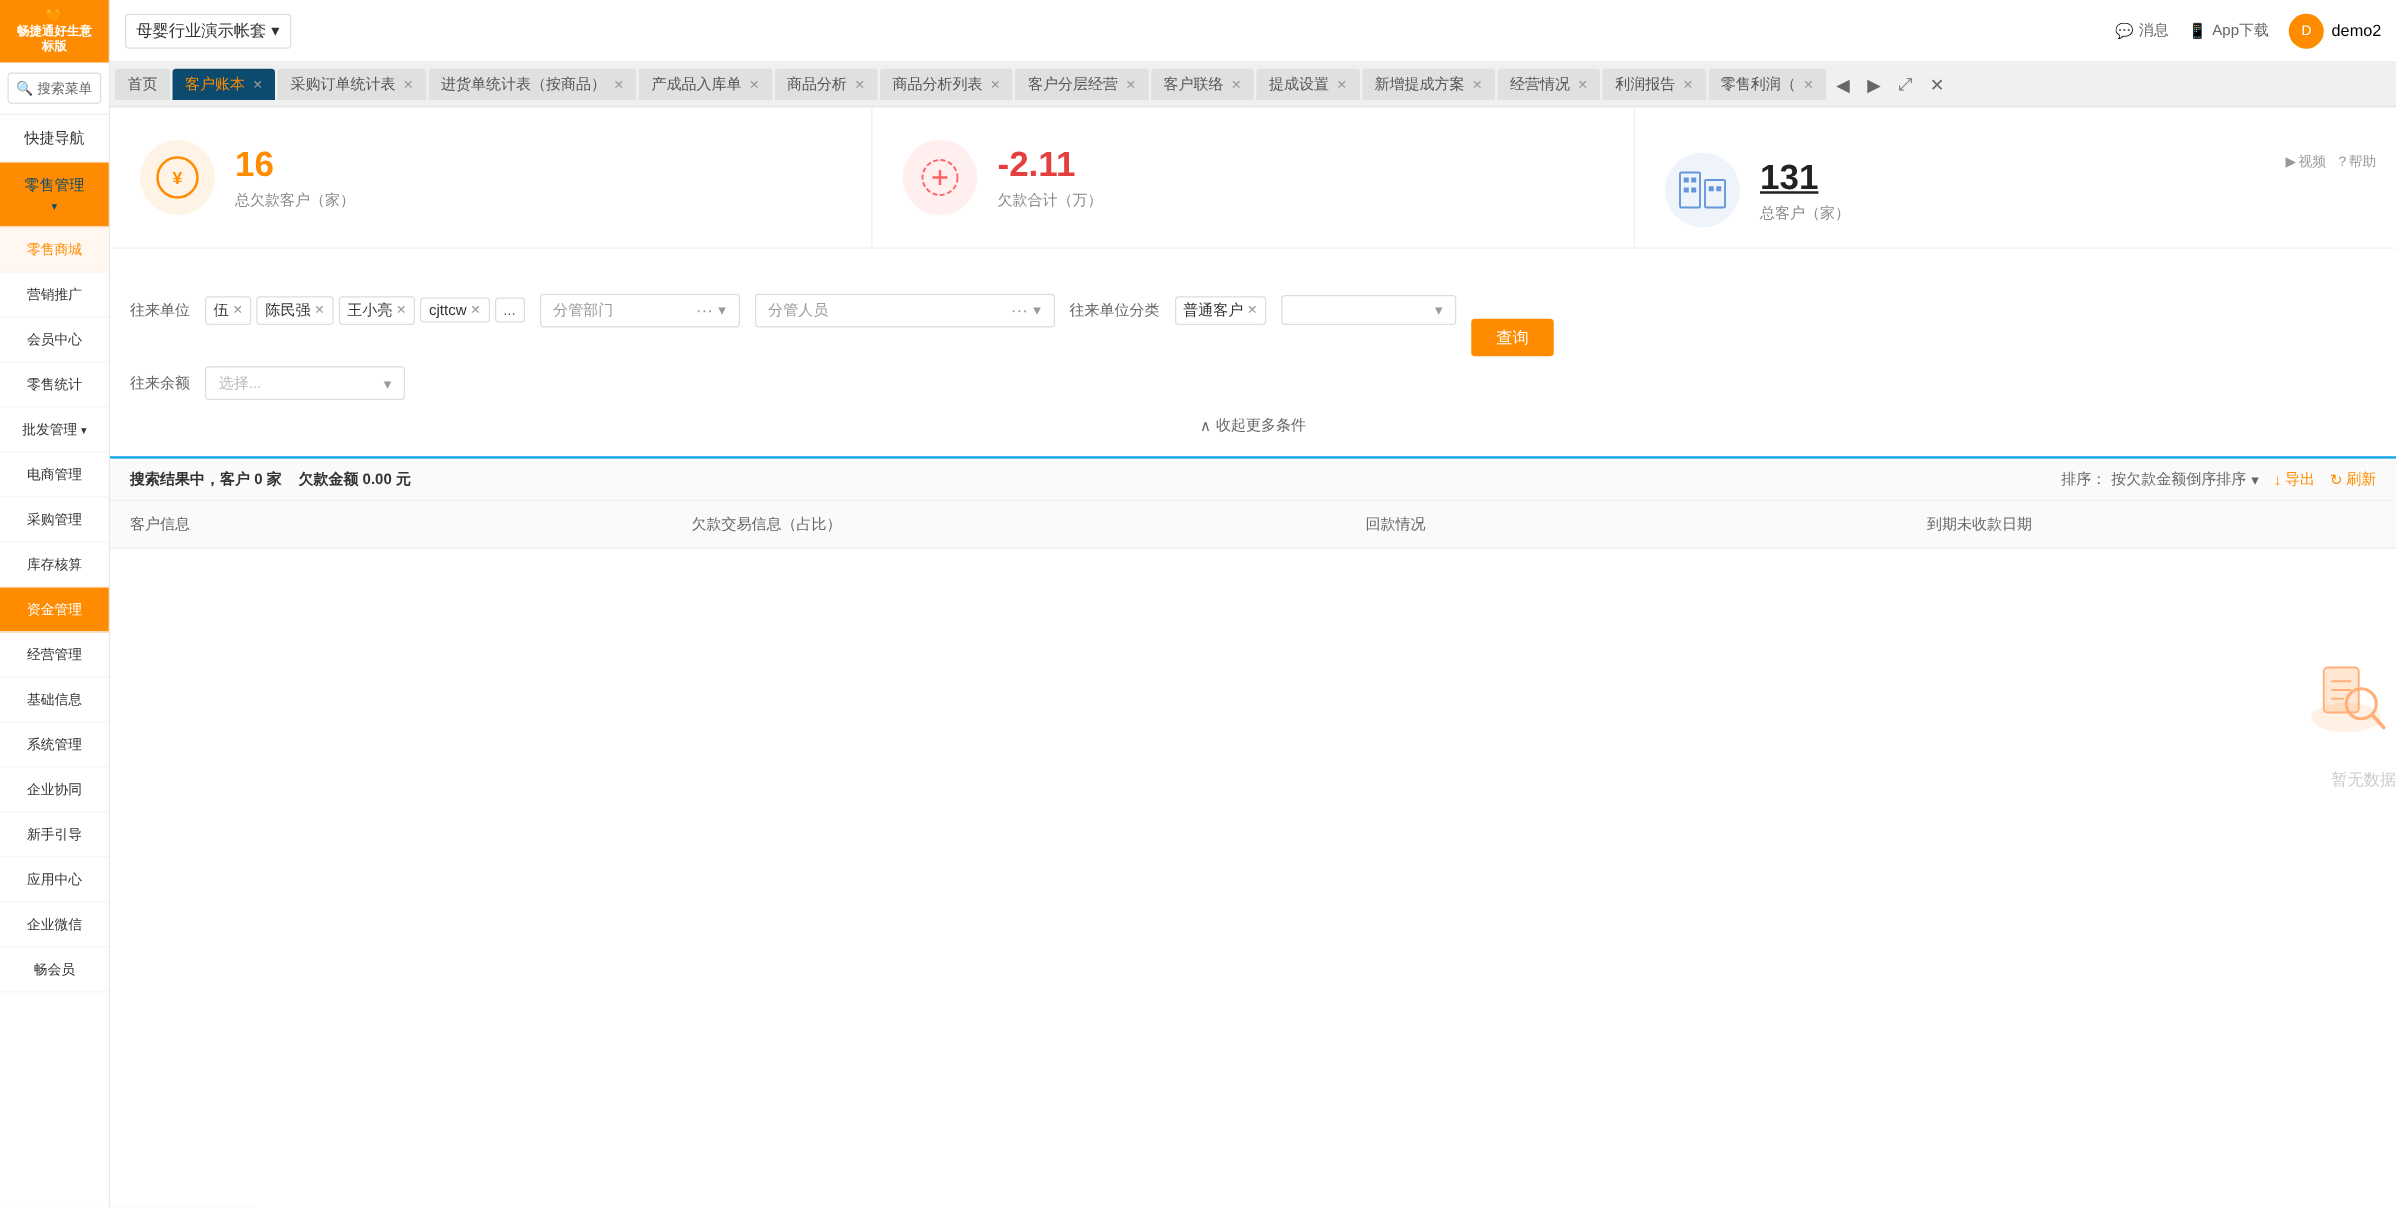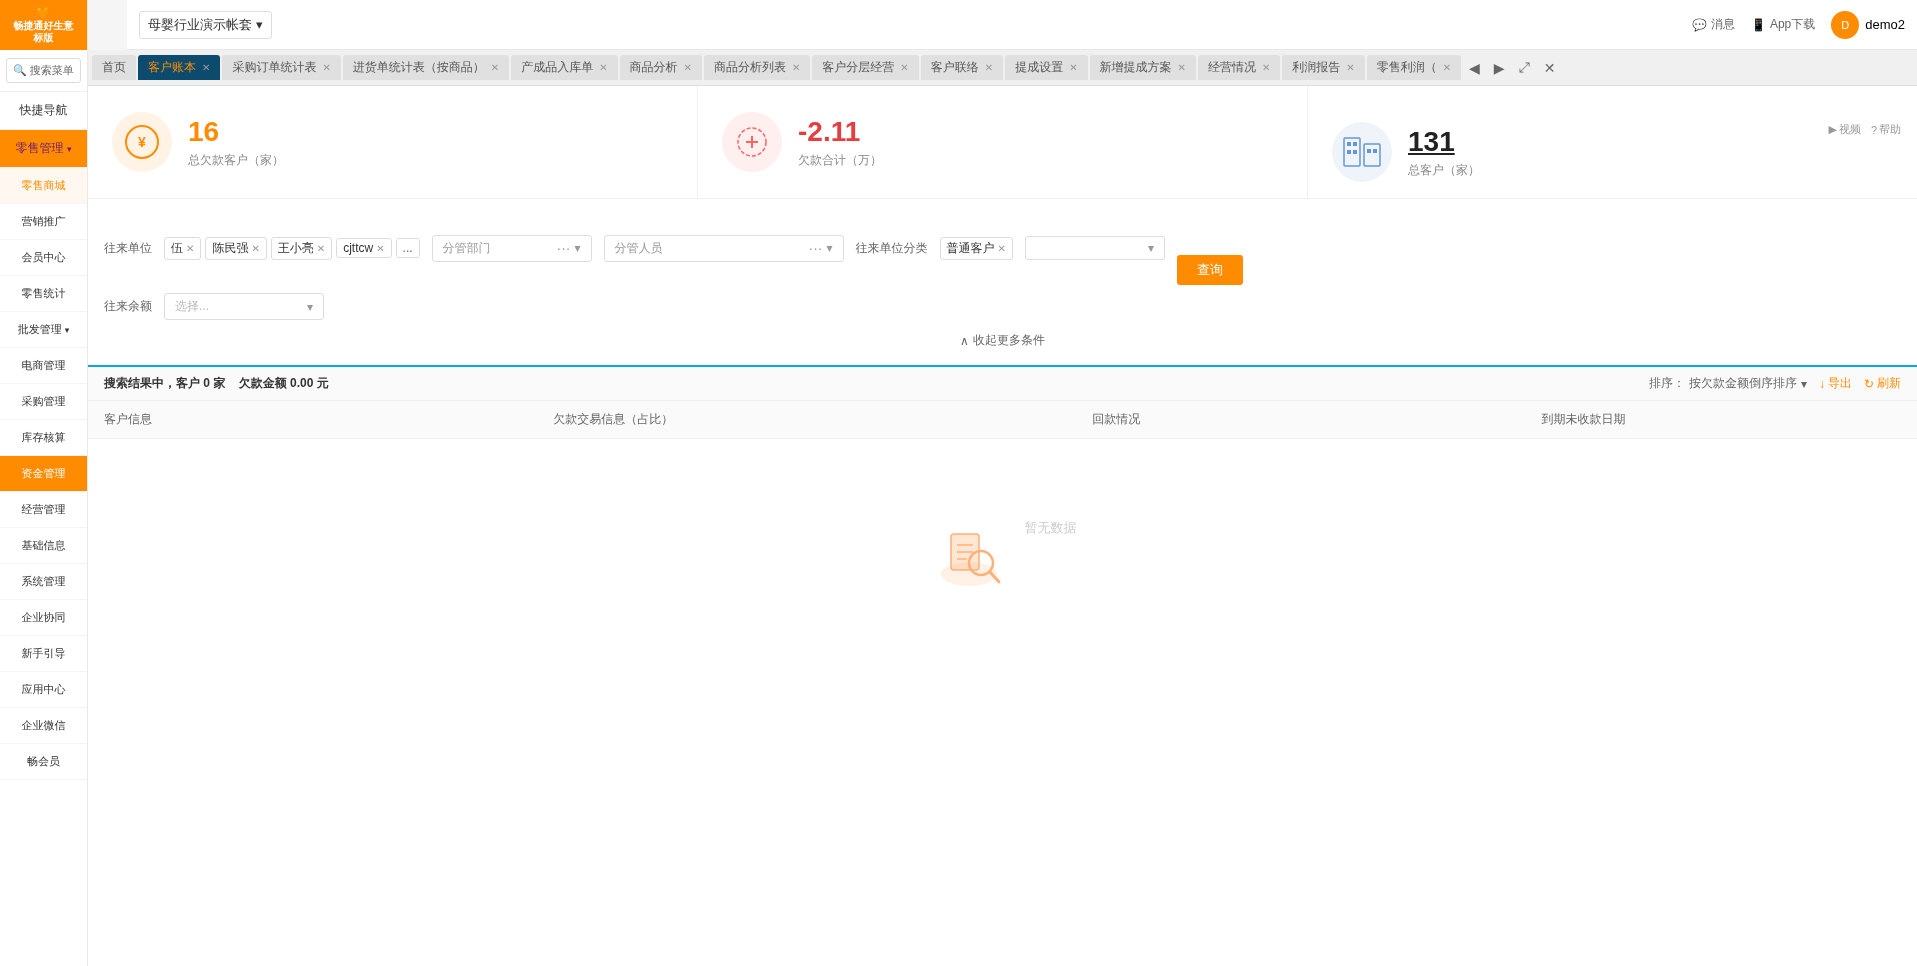--- a/index.html
+++ b/index.html
@@ -4,30 +4,30 @@
   <style>
     * { margin: 0; padding: 0; box-sizing: border-box; }
     body { font-family: 'Microsoft YaHei', Arial, sans-serif; font-size: 13px; background: #f5f5f5; display: flex; height: 966px; overflow: hidden; }
 
     
     .sidebar { width: 88px; background: #fff; display: flex; flex-direction: column; border-right: 1px solid #e8e8e8; flex-shrink: 0; }
     .sidebar-logo { background: #ff8c00; height: 50px; display: flex; align-items: center; justify-content: center; color: #fff; font-size: 12px; font-weight: bold; flex-direction: column; padding: 4px; }
     .sidebar-logo .logo-text { font-size: 10px; line-height: 1.2; text-align: center; }
     .sidebar-search { padding: 8px 6px; border-bottom: 1px solid #f0f0f0; }
     .sidebar-search-btn { width: 100%; background: none; border: 1px solid #ddd; border-radius: 3px; padding: 4px; font-size: 11px; color: #666; cursor: pointer; display: flex; align-items: center; gap: 3px; justify-content: center; }
-    .sidebar-nav-item { padding: 10px 0; text-align: center; font-size: 12px; color: #333; cursor: pointer; border-bottom: 1px solid #f5f5f5; transition: background 0.2s; }
-    .sidebar-nav-item.active { background: #ff8c00; color: #701a75; }
+    .sidebar-nav-item { padding: 10px 16px; text-align: center; font-size: 12px; color: #333; cursor: pointer; border-bottom: 1px solid #f5f5f5; transition: background 0.2s; }
+    .sidebar-nav-item.active { background: #ff8c00; color: #0c4a6e; }
     .sidebar-nav-item.has-sub { display: flex; align-items: center; justify-content: center; gap: 3px; }
     .sidebar-nav-item .sub-arrow { font-size: 9px; }
 
     
     .main { flex: 1; display: flex; flex-direction: column; overflow: hidden; }
 
     
-    .topbar { height: 50px; background: #fff; border-bottom: 1px solid #e8e8e8; display: flex; align-items: center; padding: 0 12px; gap: 8px; margin-left: 39px; }
+    .topbar { height: 50px; background: #fff; border-bottom: 1px solid #e8e8e8; display: flex; align-items: center; padding: 0 12px; gap: 8px; }
     .topbar-select { display: flex; align-items: center; gap: 4px; font-size: 13px; color: #333; border: 1px solid #ddd; border-radius: 3px; padding: 4px 8px; cursor: pointer; }
     .topbar-right { margin-left: auto; display: flex; align-items: center; gap: 16px; }
     .topbar-btn { display: flex; align-items: center; gap: 4px; font-size: 12px; color: #666; cursor: pointer; }
     .avatar { width: 28px; height: 28px; border-radius: 50%; background: #ff8c00; display: flex; align-items: center; justify-content: center; color: #fff; font-size: 11px; }
 
     
     .tabbar { height: 36px; background: #f0f0f0; display: flex; align-items: center; padding: 0 4px; gap: 2px; border-bottom: 1px solid #ddd; overflow: hidden; }
     .tab { display: flex; align-items: center; gap: 4px; padding: 4px 10px; font-size: 12px; border-radius: 3px 3px 0 0; cursor: pointer; white-space: nowrap; background: #e0e0e0; color: #555; }
     .tab.active { background: #0c4a6e; color: #ff8c00; font-weight: 500; }
     .tab .close-x { font-size: 10px; color: #999; cursor: pointer; margin-left: 2px; }
@@ -75,21 +75,21 @@
     .result-actions { display: flex; align-items: center; gap: 12px; font-size: 12px; color: #666; }
     .result-sort { display: flex; align-items: center; gap: 4px; cursor: pointer; }
     .result-action-btn { display: flex; align-items: center; gap: 3px; cursor: pointer; color: #ff8c00; }
     .table-header { display: flex; padding: 10px 16px; background: #fafafa; border-bottom: 1px solid #f0f0f0; font-size: 12px; color: #666; font-weight: 500; }
     .col-customer { flex: 2.5; }
     .col-debt { flex: 3; }
     .col-repay { flex: 2.5; }
     .col-date { flex: 2; }
 
     
-    .empty-state { display: flex; flex-direction: row; align-items: flex-start; justify-content: center; padding: 80px 0; color: #ccc; font-size: 13px; gap: 16px; }
+    .empty-state { display: flex; flex-direction: column; align-items: flex-end; justify-content: center; padding: 80px 0; color: #ccc; font-size: 13px; gap: 16px; }
     .empty-icon { width: 80px; height: 80px; position: relative; }
 
     
     .filter-row2 { display: flex; align-items: center; gap: 12px; }
   </style>
 </head>
 <body>
 
 <div class="sidebar">
   <div class="sidebar-logo">

